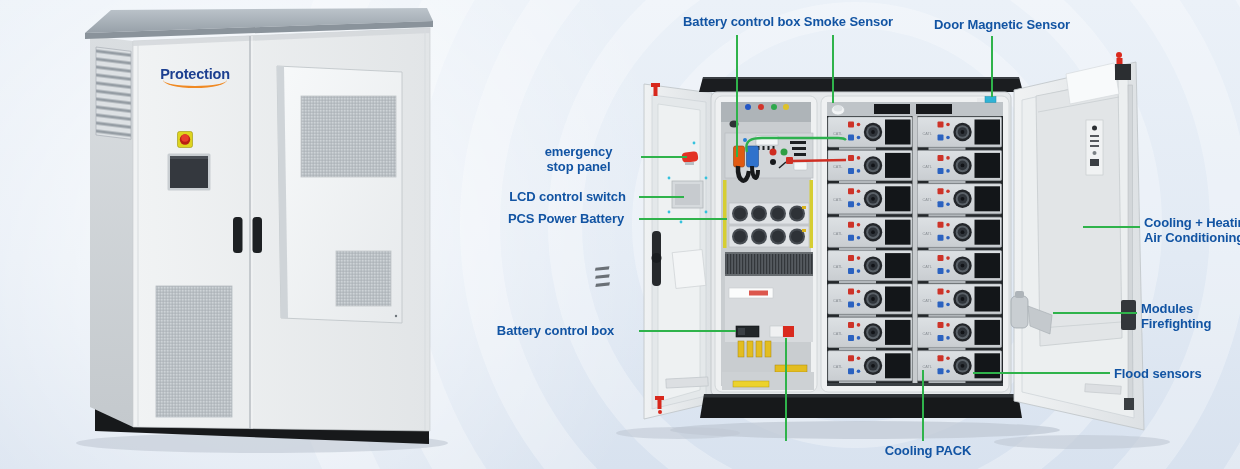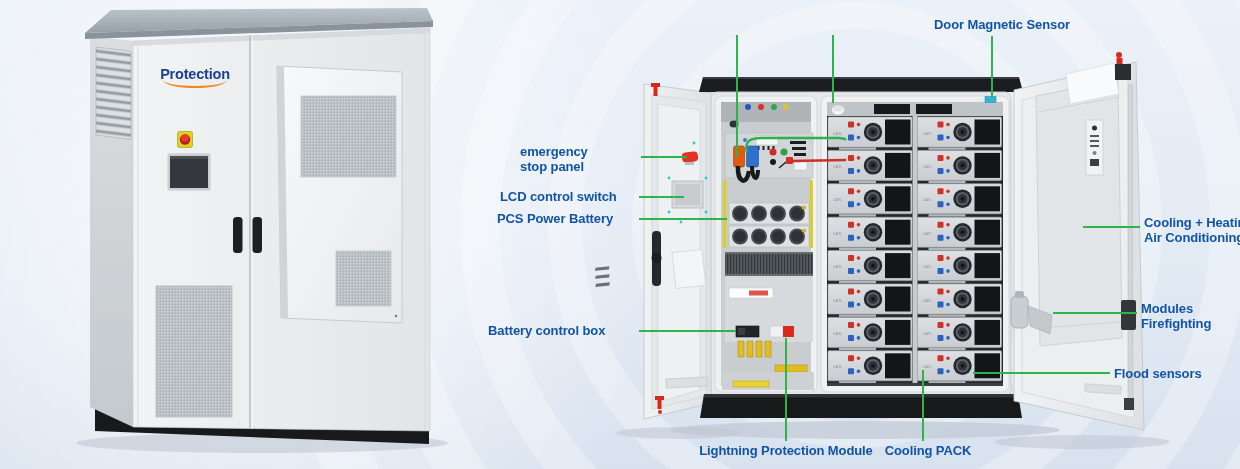--- a/index.html
+++ b/index.html
@@ -7,21 +7,21 @@
     position:relative;width:1240px;height:469px;overflow:hidden;
     background:
       radial-gradient(circle at 250px 230px, rgba(255,255,255,.85), rgba(255,255,255,0) 42%),
       linear-gradient(180deg,#ebf1f8 0%, #e2eaf4 55%, #d8e2ef 100%);
     font-family:"Liberation Sans",sans-serif;
   }
   .art{position:absolute;left:0;top:0;}
   .label{position:absolute;font-weight:bold;font-size:13px;line-height:14px;
          color:var(--label,#1254a3);letter-spacing:-0.1px;white-space:nowrap;}
   .label.center{text-align:center}
-  .label.right{text-align:left}
+  .label.right{text-align:center}
   .label.two{line-height:14.5px}
   .lead{position:absolute;background:var(--leader,#2fb34b);}
   .lead.h{height:2px}
   .lead.v{width:2px}
   .logo{position:absolute;left:160px;top:66px;width:70px;text-align:center;
         font-weight:bold;font-size:14.5px;color:var(--logo,#1c3f90);letter-spacing:-0.2px;}
   .swoosh{position:absolute;left:163px;top:72px;width:64px;height:14px;
           border-bottom:2.5px solid var(--swoosh,#f08a24);border-radius:50%;}
 </style>
 </head>
@@ -559,39 +559,39 @@
 <div class="lead h" style="left:641px;top:156px;width:46px"></div>
 <div class="lead h" style="left:639px;top:196px;width:45px"></div>
 <div class="lead h" style="left:639px;top:218px;width:88px"></div>
 <div class="lead h" style="left:639px;top:330px;width:97px"></div>
 <div class="lead v" style="left:785px;top:338px;height:103px"></div>
 <div class="lead v" style="left:922px;top:370px;height:71px"></div>
 <div class="lead h" style="left:1083px;top:226px;width:57px"></div>
 <div class="lead h" style="left:1053px;top:312px;width:84px"></div>
 <div class="lead h" style="left:973px;top:372px;width:137px"></div>
 
+<div class="label center" style="left:668px;top:15px;width:240px">
+  <span>Battery control box Smoke Sensor</span>
+</div>
 <div class="label center" style="left:932px;top:18px;width:140px">
   <span>Door Magnetic Sensor</span>
 </div>
 <div class="label right two" style="left:520px;top:145px;width:117px">
   <span>emergency</span><br>
   <span>stop panel</span>
 </div>
 <div class="label right" style="left:500px;top:190px;width:135px">
   <span>LCD control switch</span>
 </div>
 <div class="label right" style="left:497px;top:212px;width:138px">
   <span>PCS Power Battery</span>
 </div>
 <div class="label right" style="left:488px;top:324px;width:135px">
   <span>Battery control box</span>
 </div>
-<div class="label center" style="left:686px;top:444px;width:200px">
-  <span>Lightning Protection Module</span>
-</div>
 <div class="label center" style="left:853px;top:444px;width:150px">
   <span>Cooling PACK</span>
 </div>
 <div class="label two" style="left:1144px;top:216px">
   <span>Cooling + Heating</span><br>
   <span>Air Conditioning</span>
 </div>
 <div class="label two" style="left:1141px;top:302px">
   <span>Modules</span><br>
   <span>Firefighting</span>

